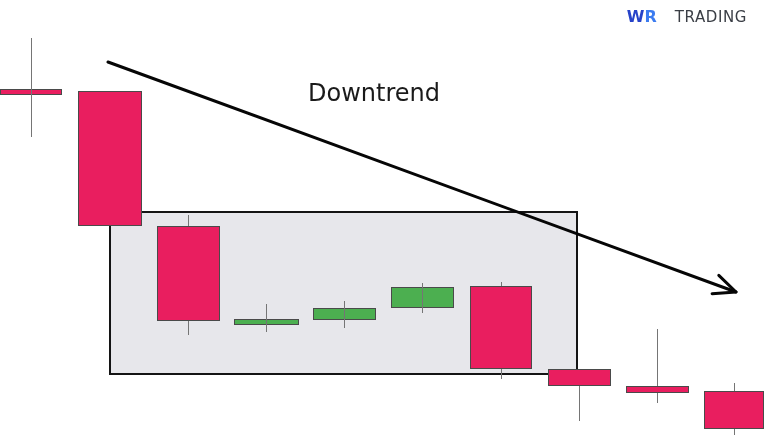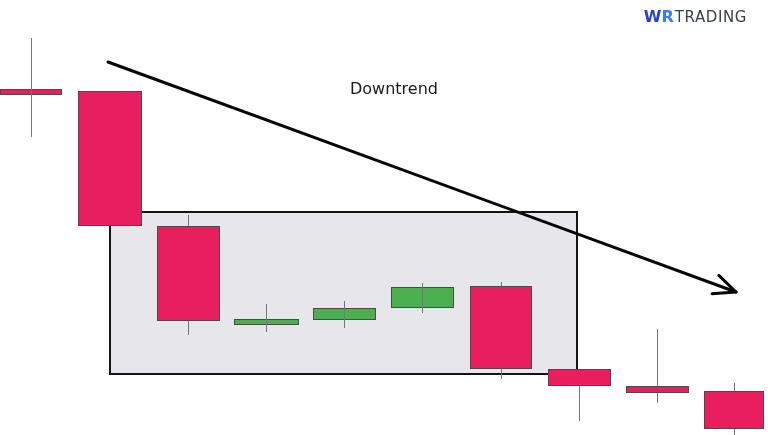--- a/index.html
+++ b/index.html
@@ -14,28 +14,28 @@
   .logo {
     position: absolute;
     top: 7px;
     right: 21px;
     z-index: 40;
     display: flex;
     align-items: baseline;
     white-space: nowrap;
   }
   .logo .wr { font-weight: 700; font-size: 16px; letter-spacing: 0px; }
-  .logo .trading { font-weight: 400; font-size: 15px; letter-spacing: 0.6px; margin-left: 1px; }
+  .logo .trading { font-weight: 400; font-size: 15px; letter-spacing: 0.6px; margin-left: 18px; }
   .trend-label {
     position: absolute;
-    left: 296px;
+    left: 308px;
     top: 79px;
     width: 196px;
-    text-align: center;
-    font-size: 16px;
+    text-align: left;
+    font-size: 24px;
     z-index: 40;
   }
   .consolidation-box {
     position: absolute;
     box-sizing: border-box;
     border-style: solid;
     border-width: 2px;
     z-index: 5;
   }
   .wick {

